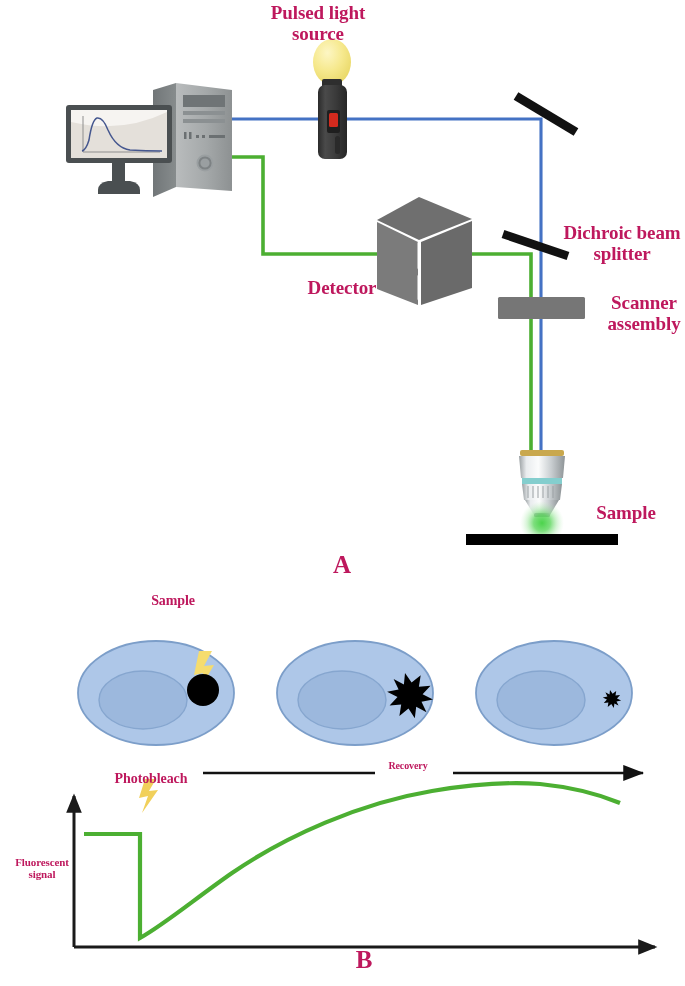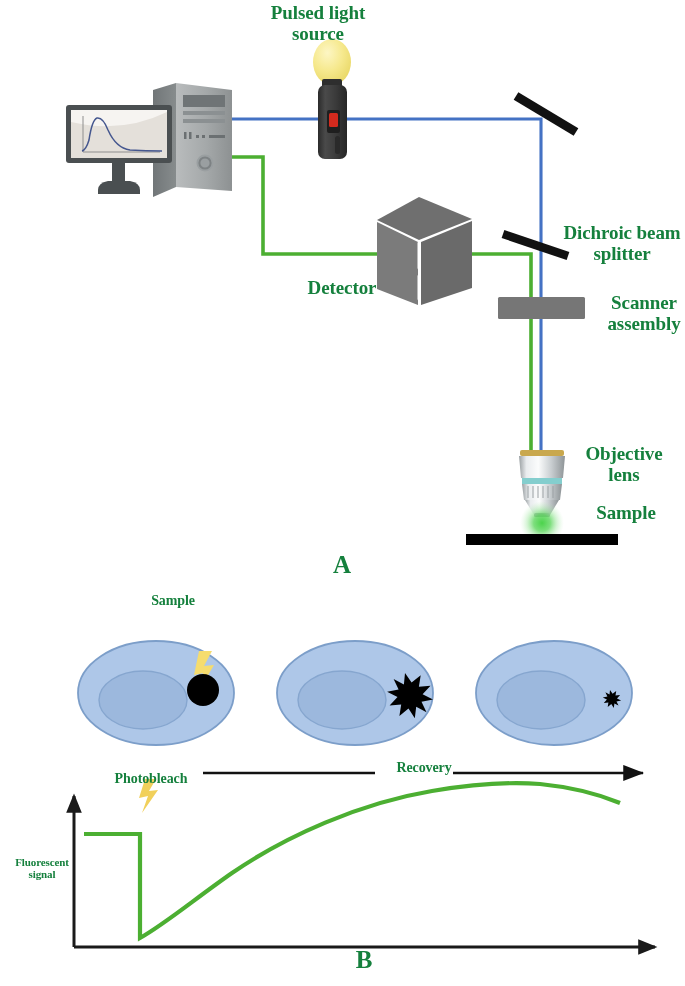--- a/index.html
+++ b/index.html
@@ -22,41 +22,41 @@
     position: absolute;
     left: 0;
     top: 0;
     width: 685px;
     height: 986px;
   }
   .lbl {
     position: absolute;
     font-family: "Liberation Serif", "DejaVu Serif", serif;
     font-weight: bold;
-    color: #15803d;
+    color: #be185d;
     line-height: 1.12;
     white-space: pre-line;
     letter-spacing: -0.1px;
   }
   .lbl.c  { text-align: center; }
 
   
   #lbl-pulsed-light      { left: 228px; top: 2px;   width: 180px; font-size: 19px; }
   #lbl-fluor-decay       { left: 28px;  top: 202px; width: 208px; font-size: 19px; }
   #lbl-detector          { left: 282px; top: 277px; width: 120px; font-size: 19px; }
   #lbl-dichroic          { left: 556px; top: 222px; width: 132px; font-size: 19px; }
   #lbl-scanner           { left: 596px; top: 292px; width: 96px;  font-size: 19px; }
   #lbl-objective         { left: 572px; top: 443px; width: 104px; font-size: 19px; }
   #lbl-sample            { left: 574px; top: 502px; width: 104px; font-size: 19px; }
   #lbl-panelA            { left: 318px; top: 551px; width: 48px;  font-size: 25px; }
 
   
   #lbl-laser             { left: 133px; top: 593px; width: 80px;  font-size: 14px; }
   #lbl-photobleach       { left: 98px;  top: 760px; width: 106px; font-size: 14px; margin-top: 11px; }
-  #lbl-recovery          { left: 382px; top: 760px; width: 84px;  font-size: 14px; }
+  #lbl-recovery          { left: 366px; top: 760px; width: 84px;  font-size: 10px; }
   #lbl-fluorescent       { left: 2px;   top: 856px; width: 80px;  font-size: 11px; }
   #lbl-panelB            { left: 340px; top: 946px; width: 48px;  font-size: 25px; }
 </style>
 </head>
 <body>
 
 <div id="figure">
 
   <svg class="layer" viewBox="0 0 685 986">
     <defs>
@@ -228,22 +228,20 @@
 
 
   <div class="lbl c" id="lbl-detector">Detector</div>
 
   <div class="lbl c" id="lbl-dichroic">Dichroic beam
 splitter</div>
 
   <div class="lbl c" id="lbl-scanner">Scanner
 assembly</div>
 
-  <div class="lbl c" id="lbl-objective">Objective
-lens</div>
 
   <div class="lbl c" id="lbl-sample">Sample</div>
 
   <div class="lbl c" id="lbl-panelA">A</div>
 
   <div class="lbl c" id="lbl-laser">Sample</div>
 
   <div class="lbl c" id="lbl-photobleach">Photobleach</div>
 
   <div class="lbl c" id="lbl-recovery">Recovery</div>

